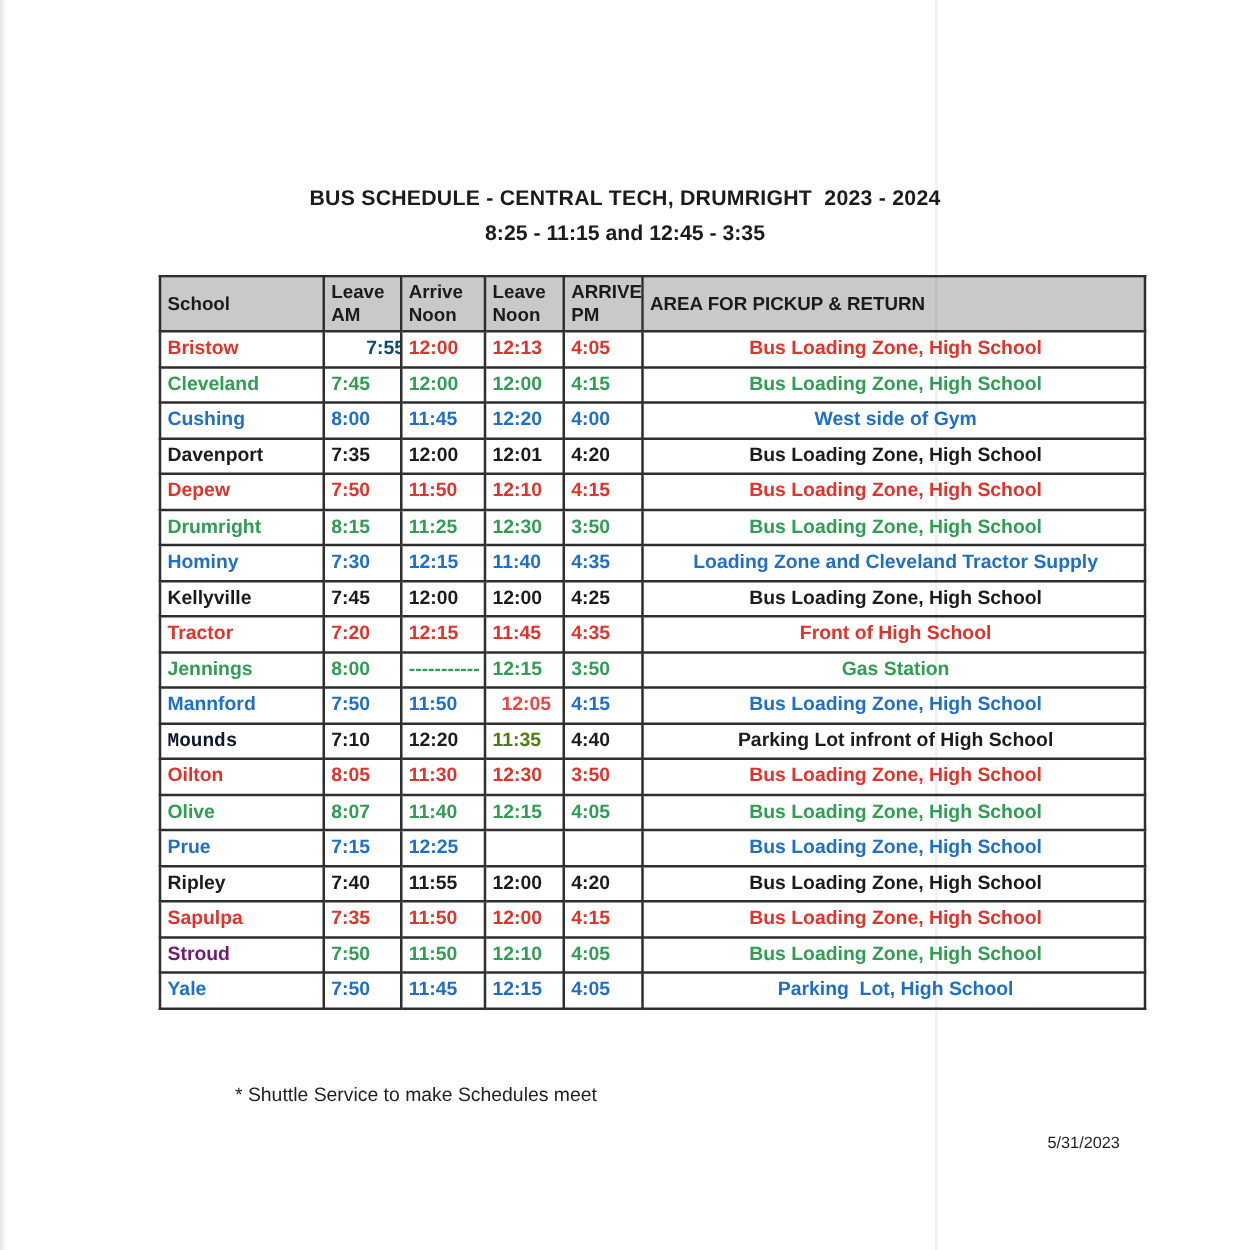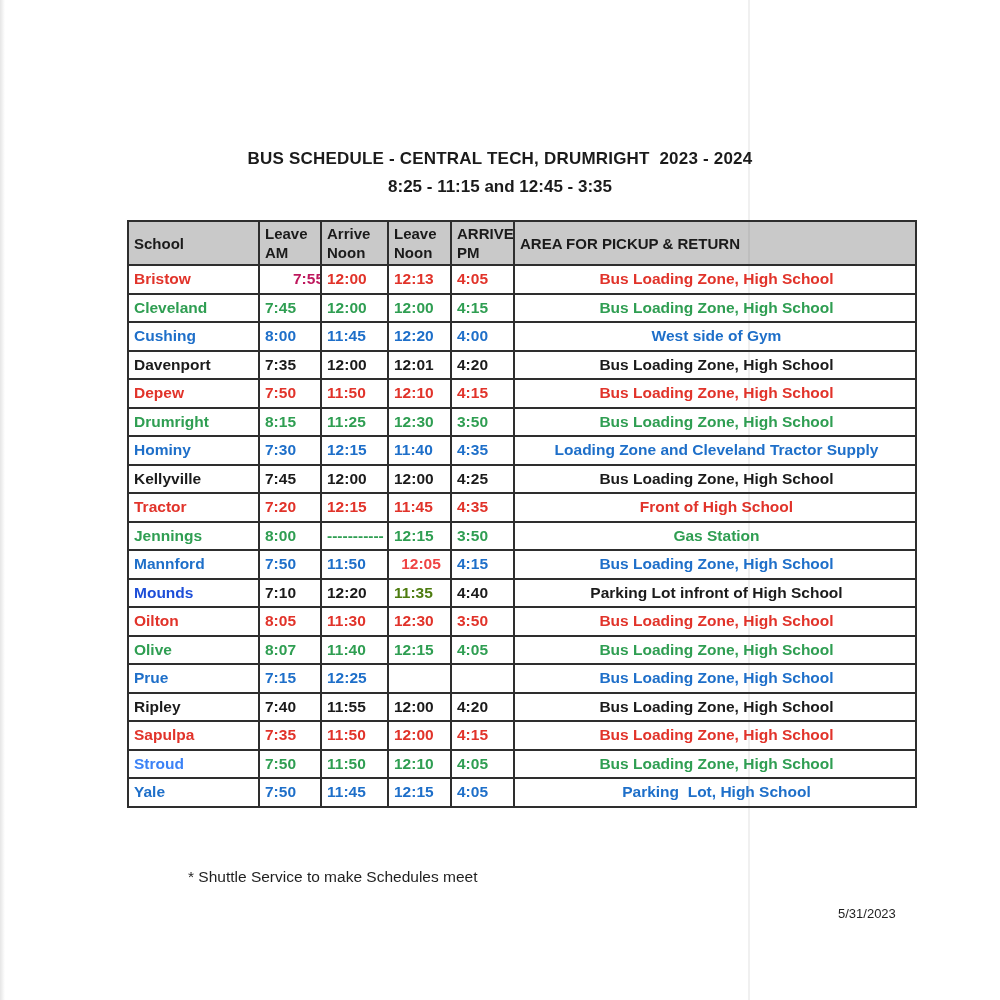--- a/index.html
+++ b/index.html
@@ -134,21 +134,21 @@
         <th><div>Leave</div><div>AM</div></th>
         <th><div>Arrive</div><div>Noon</div></th>
         <th><div>Leave</div><div>Noon</div></th>
         <th class="h-arrive-pm"><div>ARRIVE</div><div>PM</div></th>
         <th class="h-area">AREA FOR PICKUP &amp; RETURN</th>
       </tr>
     </thead>
     <tbody id="schedule-body">
   <tr class="data-row">
     <td class="c-school" style="color: rgb(225, 51, 42);">Bristow</td>
-    <td class="c-time" style="color: #be185d; padding-left: 33px;">7:55</td>
+    <td class="c-time" style="color: #0c4a6e; padding-left: 33px;">7:55</td>
     <td class="c-time" style="color: rgb(225, 51, 42);">12:00</td>
     <td class="c-time" style="color: rgb(225, 51, 42);">12:13</td>
     <td class="c-time" style="color: rgb(225, 51, 42);">4:05</td>
     <td class="c-area" style="color: rgb(225, 51, 42);">Bus Loading Zone, High School</td>
   </tr>
 
   <tr class="data-row">
     <td class="c-school" style="color: rgb(47, 158, 82);">Cleveland</td>
     <td class="c-time" style="color: rgb(47, 158, 82);">7:45</td>
     <td class="c-time" style="color: rgb(47, 158, 82);">12:00</td>
@@ -232,21 +232,21 @@
   <tr class="data-row">
     <td class="c-school" style="color: rgb(30, 111, 201);">Mannford</td>
     <td class="c-time" style="color: rgb(30, 111, 201);">7:50</td>
     <td class="c-time" style="color: rgb(30, 111, 201);">11:50</td>
     <td class="c-time" style="color: #ef4444; text-align: center;">12:05</td>
     <td class="c-time" style="color: rgb(30, 111, 201);">4:15</td>
     <td class="c-area" style="color: rgb(30, 111, 201);">Bus Loading Zone, High School</td>
   </tr>
 
   <tr class="data-row">
-    <td class="c-school" style="color: #1d4ed8;">Mounds</td>
+    <td class="c-school" style="color: #0f172a; font-family: Liberation Mono, monospace;">Mounds</td>
     <td class="c-time" style="color: rgb(27, 27, 27);">7:10</td>
     <td class="c-time" style="color: rgb(27, 27, 27);">12:20</td>
     <td class="c-time" style="color: #4d7c0f;">11:35</td>
     <td class="c-time" style="color: rgb(27, 27, 27);">4:40</td>
     <td class="c-area" style="color: rgb(27, 27, 27);">Parking Lot infront of High School</td>
   </tr>
 
   <tr class="data-row">
     <td class="c-school" style="color: rgb(225, 51, 42);">Oilton</td>
     <td class="c-time" style="color: rgb(225, 51, 42);">8:05</td>
@@ -286,21 +286,21 @@
   <tr class="data-row">
     <td class="c-school" style="color: rgb(225, 51, 42);">Sapulpa</td>
     <td class="c-time" style="color: rgb(225, 51, 42);">7:35</td>
     <td class="c-time" style="color: rgb(225, 51, 42);">11:50</td>
     <td class="c-time" style="color: rgb(225, 51, 42);">12:00</td>
     <td class="c-time" style="color: rgb(225, 51, 42);">4:15</td>
     <td class="c-area" style="color: rgb(225, 51, 42);">Bus Loading Zone, High School</td>
   </tr>
 
   <tr class="data-row">
-    <td class="c-school" style="color: #3b82f6;">Stroud</td>
+    <td class="c-school" style="color: #701a75;">Stroud</td>
     <td class="c-time" style="color: rgb(47, 158, 82);">7:50</td>
     <td class="c-time" style="color: rgb(47, 158, 82);">11:50</td>
     <td class="c-time" style="color: rgb(47, 158, 82);">12:10</td>
     <td class="c-time" style="color: rgb(47, 158, 82);">4:05</td>
     <td class="c-area" style="color: rgb(47, 158, 82);">Bus Loading Zone, High School</td>
   </tr>
 
   <tr class="data-row">
     <td class="c-school" style="color: rgb(30, 111, 201);">Yale</td>
     <td class="c-time" style="color: rgb(30, 111, 201);">7:50</td>

